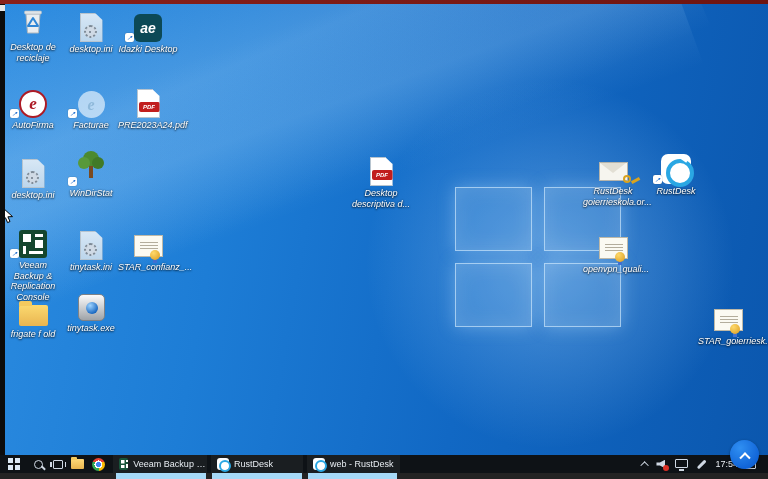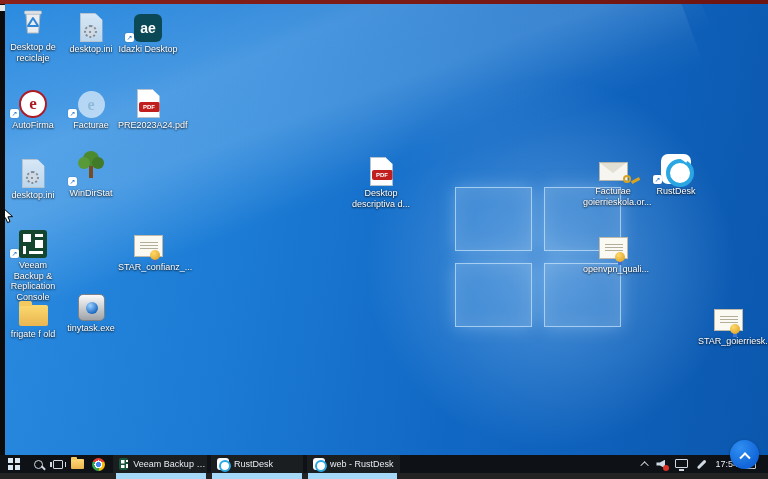--- a/index.html
+++ b/index.html
@@ -21,21 +21,21 @@
   #beam2 { left:-200px; top:40px; width:900px; height:180px; transform:rotate(-20deg);
     background:linear-gradient(to bottom, rgba(255,255,255,0) 0%, rgba(170,215,250,.18) 50%, rgba(255,255,255,0) 100%); }
   #glow { position:absolute; left:330px; top:60px; width:440px; height:400px; pointer-events:none;
     background:radial-gradient(circle, rgba(170,215,255,.42) 0%, rgba(170,215,255,0) 62%); }
   #winlogo { position:absolute; left:455px; top:183px; width:166px; height:140px;
     display:grid; grid-template-columns:1fr 1fr; grid-template-rows:1fr 1fr; gap:12px; }
   .pane { background:rgba(175,215,248,.16); border:1px solid rgba(215,238,255,.65);
     box-shadow:0 0 16px rgba(190,225,255,.35), inset 0 0 22px rgba(255,255,255,.14); }
 
   
-  .dicon { position:absolute; width:60px; text-align:center; cursor:default; }
+  .dicon { position:absolute; width:60px; text-align:center; cursor:default;font-style:italic; }
   .ig { position:relative; height:34px; display:flex; align-items:flex-end; justify-content:center; }
   .lbl { margin-top:2px; font-size:9px; line-height:1.18; color:#fff;
     text-shadow:0 1px 2px rgba(0,0,0,.75), 0 0 2px rgba(0,0,0,.5); }
   .sc { position:absolute; left:7px; bottom:0; width:9px; height:9px; background:#fff; border-radius:2px;
     display:flex; align-items:center; justify-content:center; font-size:7px; color:#1f6fd0;
     box-shadow:0 0 1px rgba(0,0,0,.5); }
   .sc::after { content:'↗'; }
 
   .page { position:relative; width:23px; height:29px; background:#fff; border:1px solid #b7c4cf;
     clip-path:polygon(0 0, 68% 0, 100% 24%, 100% 100%, 0 100%); }
@@ -239,20 +239,28 @@
         <svg width="30" height="32" viewBox="0 0 30 32">
           <circle cx="15" cy="9" r="8" fill="#4c8a2f"></circle>
           <circle cx="8" cy="13" r="6" fill="#58993a"></circle>
           <circle cx="22" cy="13" r="6" fill="#417a28"></circle>
           <rect x="13" y="16" width="4" height="12" fill="#7a4a21"></rect>
         </svg></span>
           <span class="sc"></span>
         </div>
       <div class="lbl">WinDirStat</div>
     </div>
+    <div class="dicon" style="left:61px;top:222px">
+      <div class="ig">
+          <span class="page ini">
+            <span class="gear"></span>
+          </span>
+        </div>
+      <div class="lbl">tinytask.ini</div>
+    </div>
     <div class="dicon" style="left:61px;top:283px">
       <div class="ig">
           <span class="tt"></span>
         </div>
       <div class="lbl">tinytask.exe</div>
     </div>
 
     <div class="dicon" style="left:118px;top:4px">
       <div class="ig">
           <span class="idz">ae</span>
@@ -287,21 +295,21 @@
       <div class="lbl">Desktop descriptiva d...</div>
     </div>
 
     <div class="dicon" style="left:583px;top:146px">
       <div class="ig">
           <span class="env">
         <span class="flap"></span>
             <span class="key"></span>
           </span>
         </div>
-      <div class="lbl">Facturae goierrieskola.or...</div>
+      <div class="lbl">RustDesk goierrieskola.or...</div>
     </div>
     <div class="dicon" style="left:646px;top:146px">
       <div class="ig">
           <span class="rd"></span>
           <span class="sc"></span>
         </div>
       <div class="lbl">RustDesk</div>
     </div>
     <div class="dicon" style="left:583px;top:224px">
       <div class="ig">

